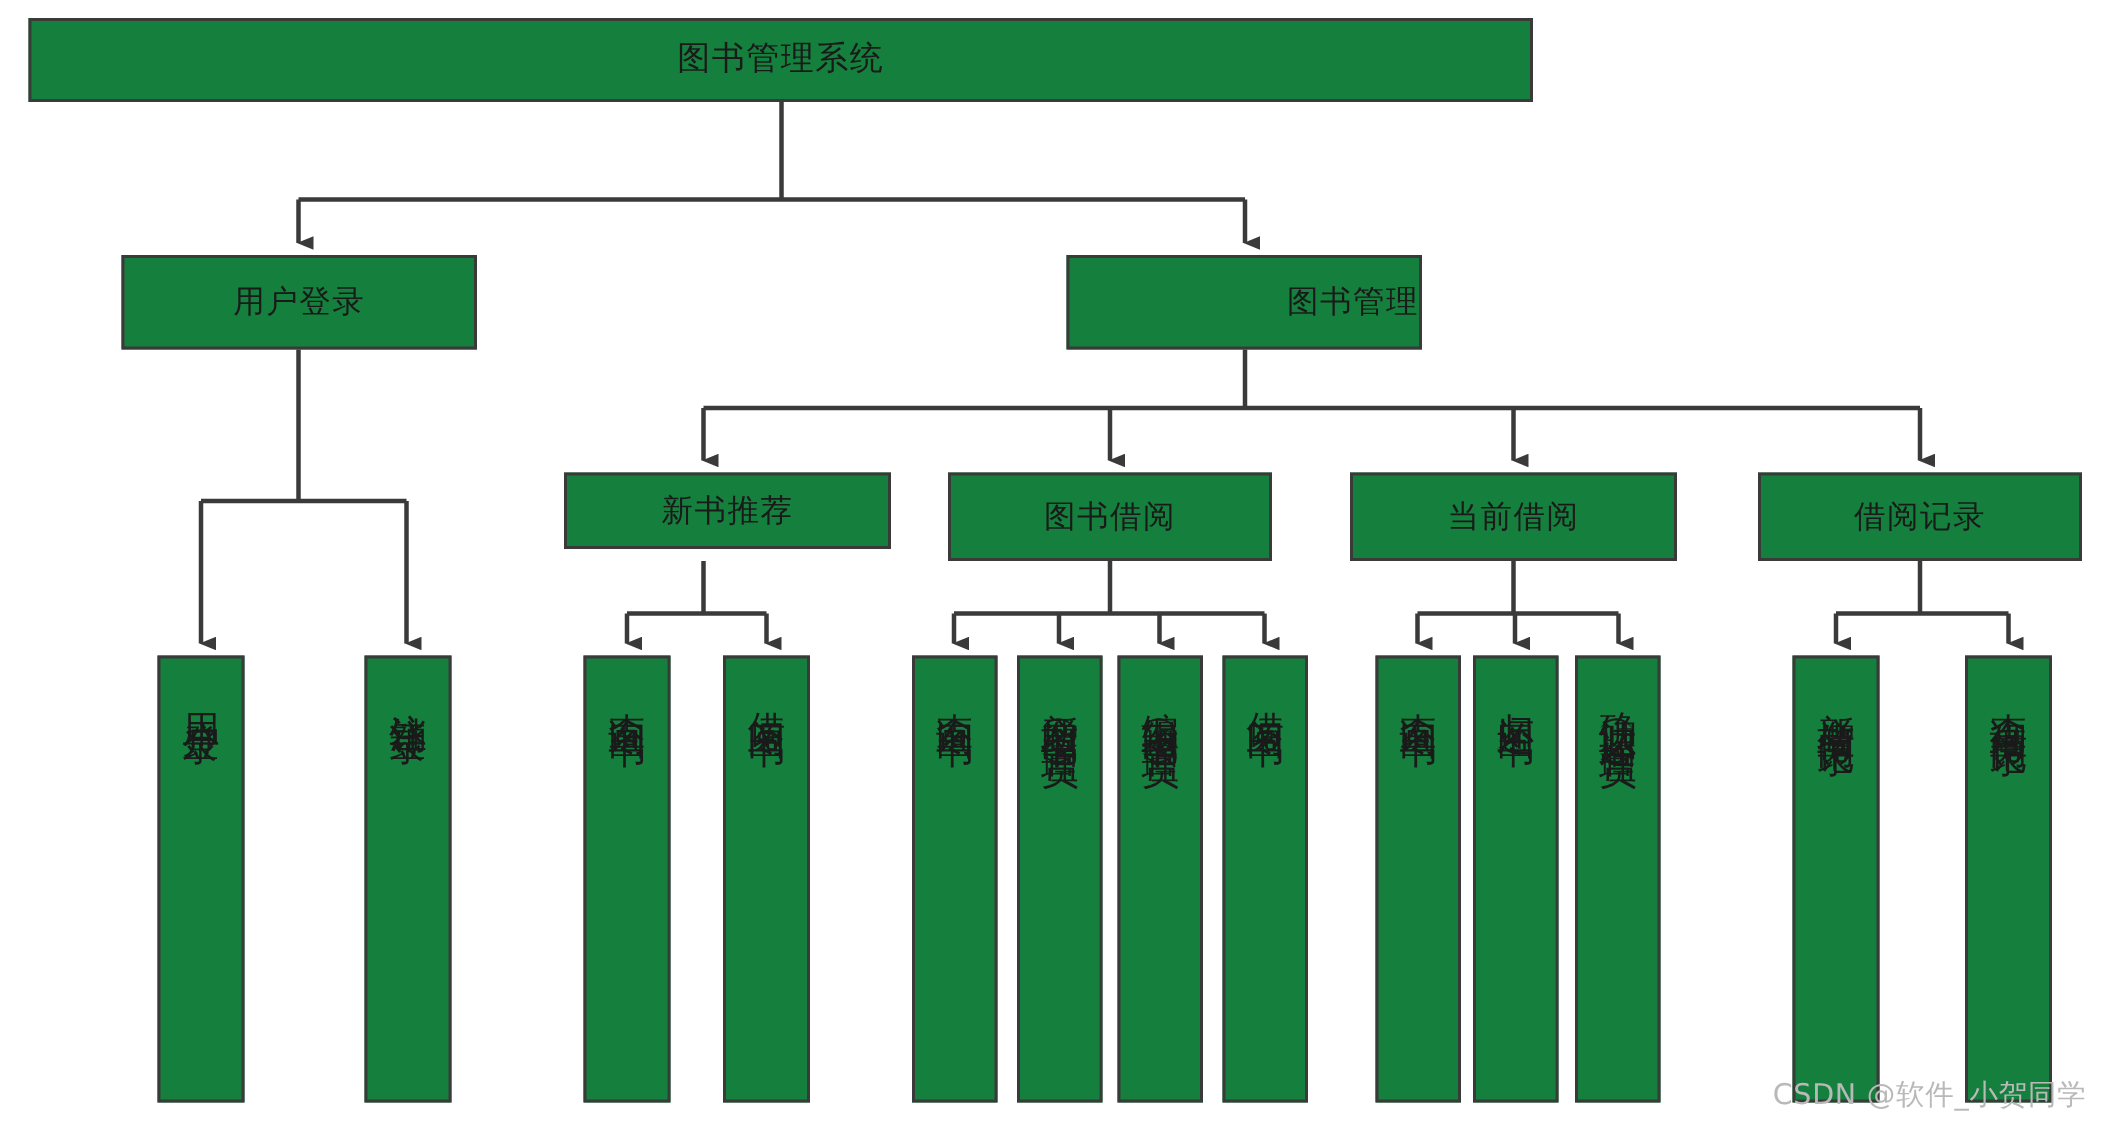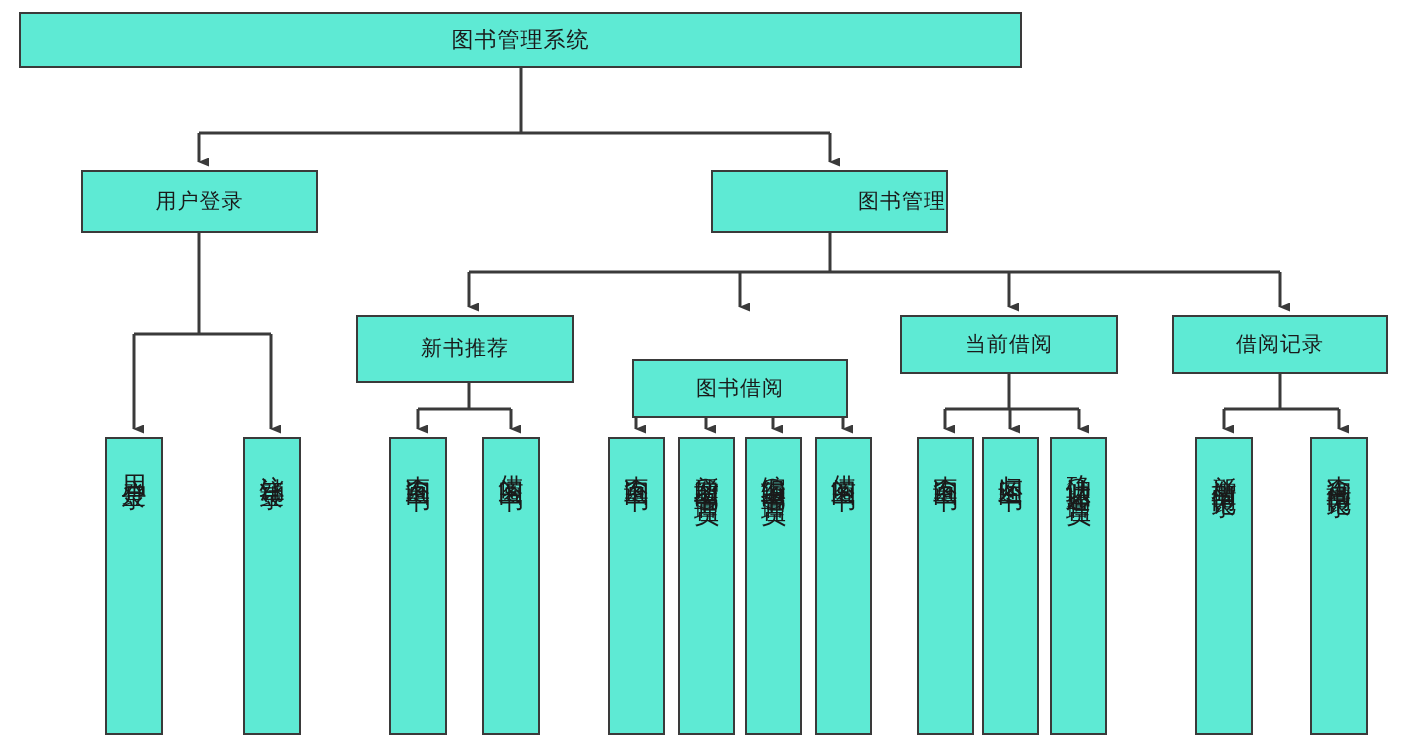--- a/index.html
+++ b/index.html
@@ -9,21 +9,21 @@
     background:#ffffff;
     font-family:"DejaVu Sans","Liberation Sans",sans-serif;
     overflow:hidden;
     position:relative;
   }
   #diagram-root{position:absolute;left:0;top:0;width:1405px;height:747px;}
   svg.connectors{position:absolute;left:0;top:0;width:1405px;height:747px;pointer-events:none;}
   .node{
     position:absolute;
     box-sizing:border-box;
-    background:#5eead4;
+    background:#15803d;
     border:2.5px solid #3a3a3a;
     display:flex;
     align-items:center;
     justify-content:center;
     color:#1a1a1a;
   }
   .node.horizontal .label{
     writing-mode:horizontal-tb;
     font-size:21px;
     letter-spacing:1px;
@@ -113,24 +113,24 @@
     <span class="label">图书管理系统</span>
   </div>
 
   <div class="node horizontal" style="left:81px;top:170px;width:237px;height:63px;">
     <span class="label">用户登录</span>
   </div>
   <div class="node horizontal" style="left:711px;top:170px;width:237px;height:63px;justify-content:flex-end;">
     <span class="label">图书管理</span>
   </div>
 
-  <div class="node horizontal" style="left:356px;top:315px;width:218px;height:68px;">
+  <div class="node horizontal" style="left:376px;top:315px;width:218px;height:51px;">
     <span class="label">新书推荐</span>
   </div>
-  <div class="node horizontal" style="left:632px;top:315px;width:216px;height:59px;margin-top:44px;">
+  <div class="node horizontal" style="left:632px;top:315px;width:216px;height:59px;">
     <span class="label">图书借阅</span>
   </div>
   <div class="node horizontal" style="left:900px;top:315px;width:218px;height:59px;text-align:right;">
     <span class="label">当前借阅</span>
   </div>
   <div class="node horizontal" style="left:1172px;top:315px;width:216px;height:59px;justify-content:center;">
     <span class="label">借阅记录</span>
   </div>
 
   <div class="node vertical" style="left:105px;top:437px;width:58px;height:298px;">
@@ -170,13 +170,14 @@
     <span class="label">确认归还（管理员）</span>
   </div>
 
   <div class="node vertical" style="left:1195px;top:437px;width:58px;height:298px;">
     <span class="label">新增借阅记录</span>
   </div>
   <div class="node vertical" style="left:1310px;top:437px;width:58px;height:298px;">
     <span class="label">查询借阅记录</span>
   </div>
 
+  <div class="watermark">CSDN @软件_小贺同学</div>
 </div>
 
 </body></html>

